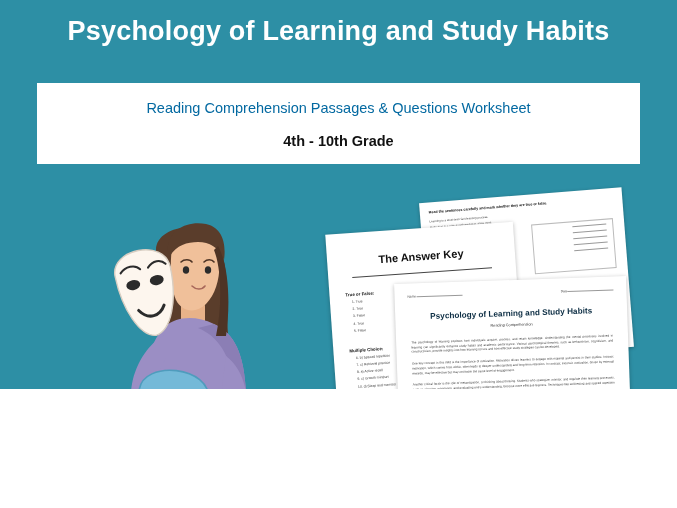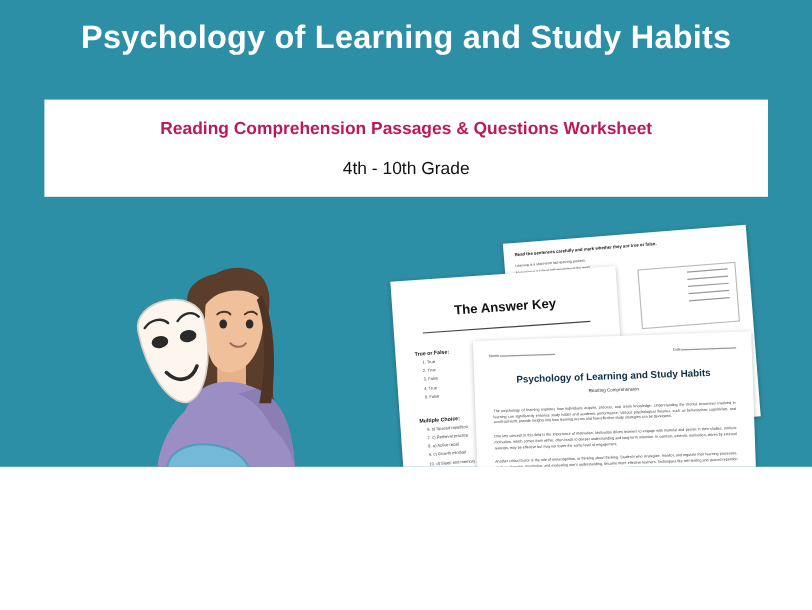--- a/index.html
+++ b/index.html
@@ -43,30 +43,30 @@
     width: 603px;
     height: 81px;
     background: #ffffff;
     box-sizing: border-box;
     display: flex;
     flex-direction: column;
     align-items: center;
     justify-content: center;
   }
   .subtitle-line1 {
-    color: #be185d;
+    color: #0369a1;
     font-size: 14.5px;
-    font-weight: bold;
+    font-weight: normal;
     text-align: center;
     line-height: 20px;
   }
   .subtitle-line2 {
     color: #111111;
     font-size: 14.5px;
-    font-weight: normal;
+    font-weight: bold;
     text-align: center;
     margin-top: 15px;
   }
 
   
   .illustration {
     position: absolute;
     left: 78px;
     top: 216px;
     width: 210px;

